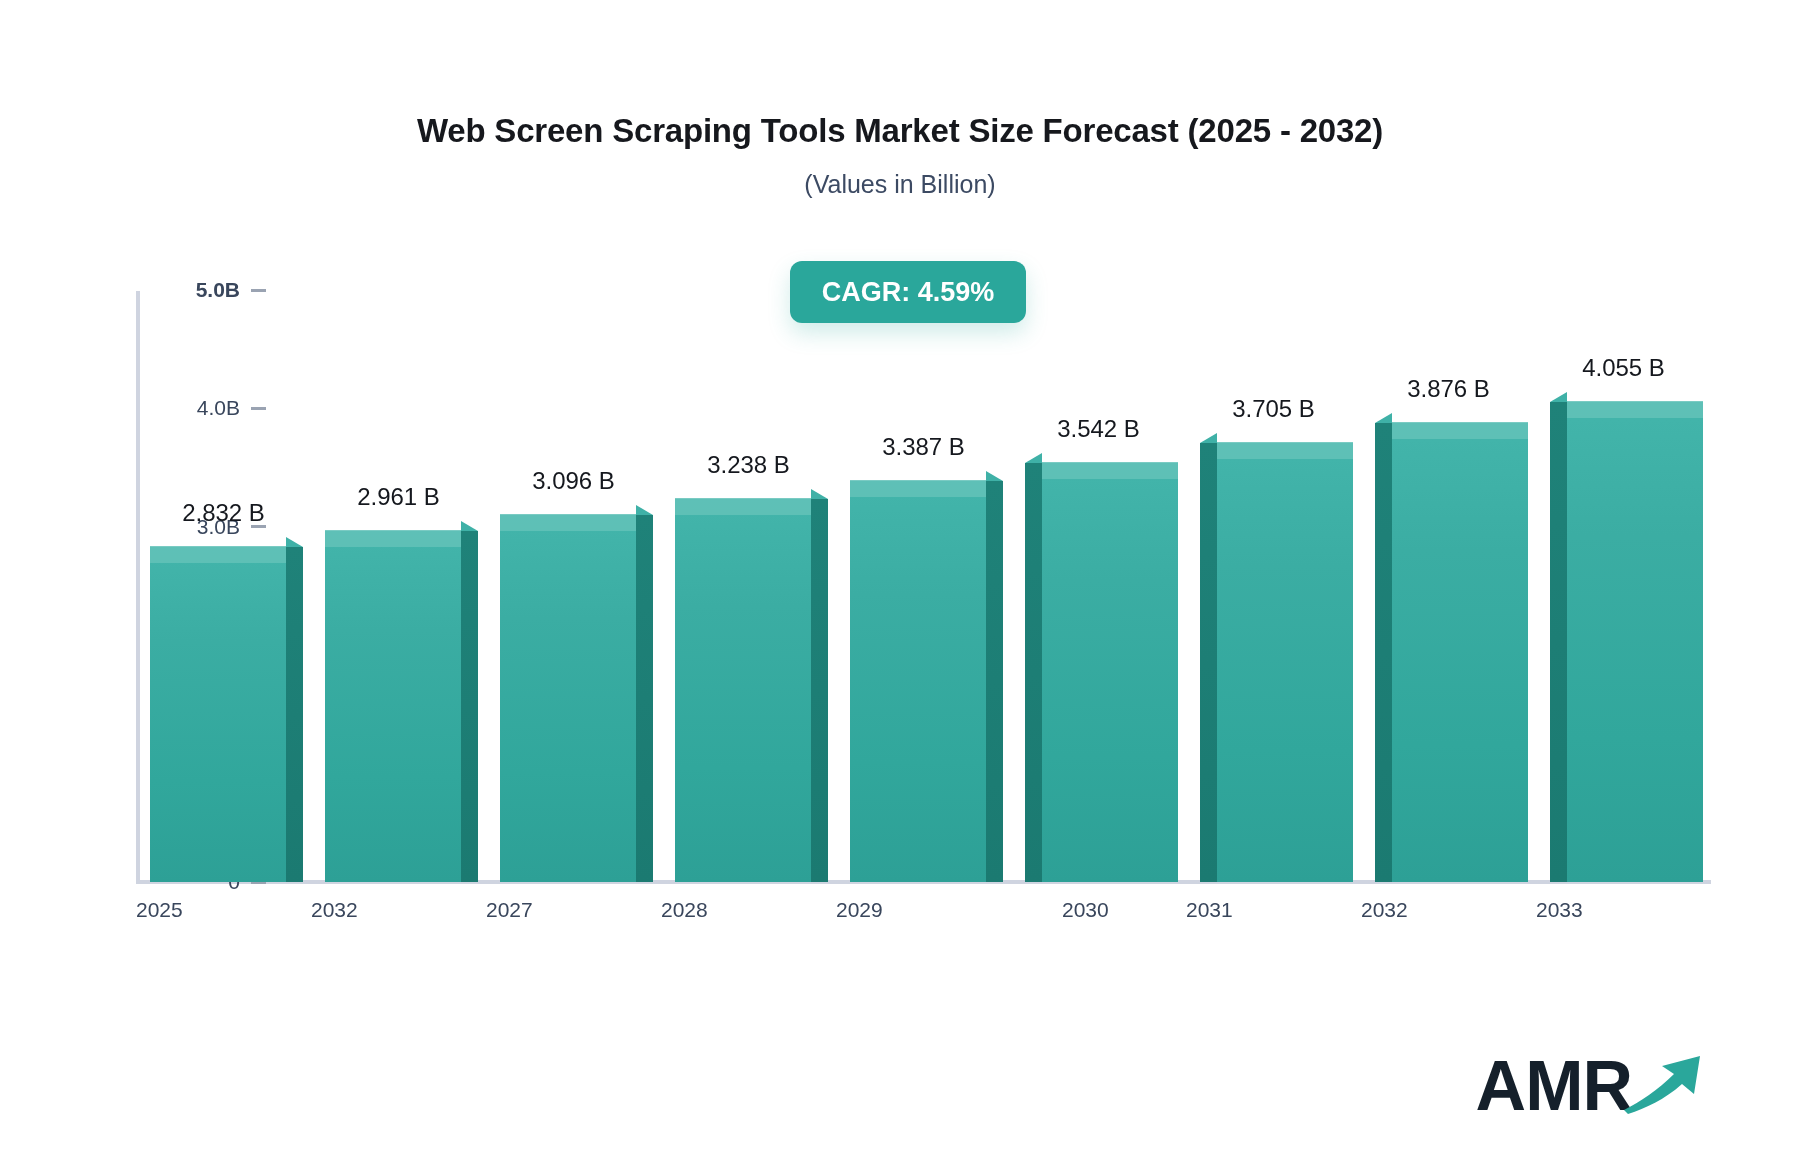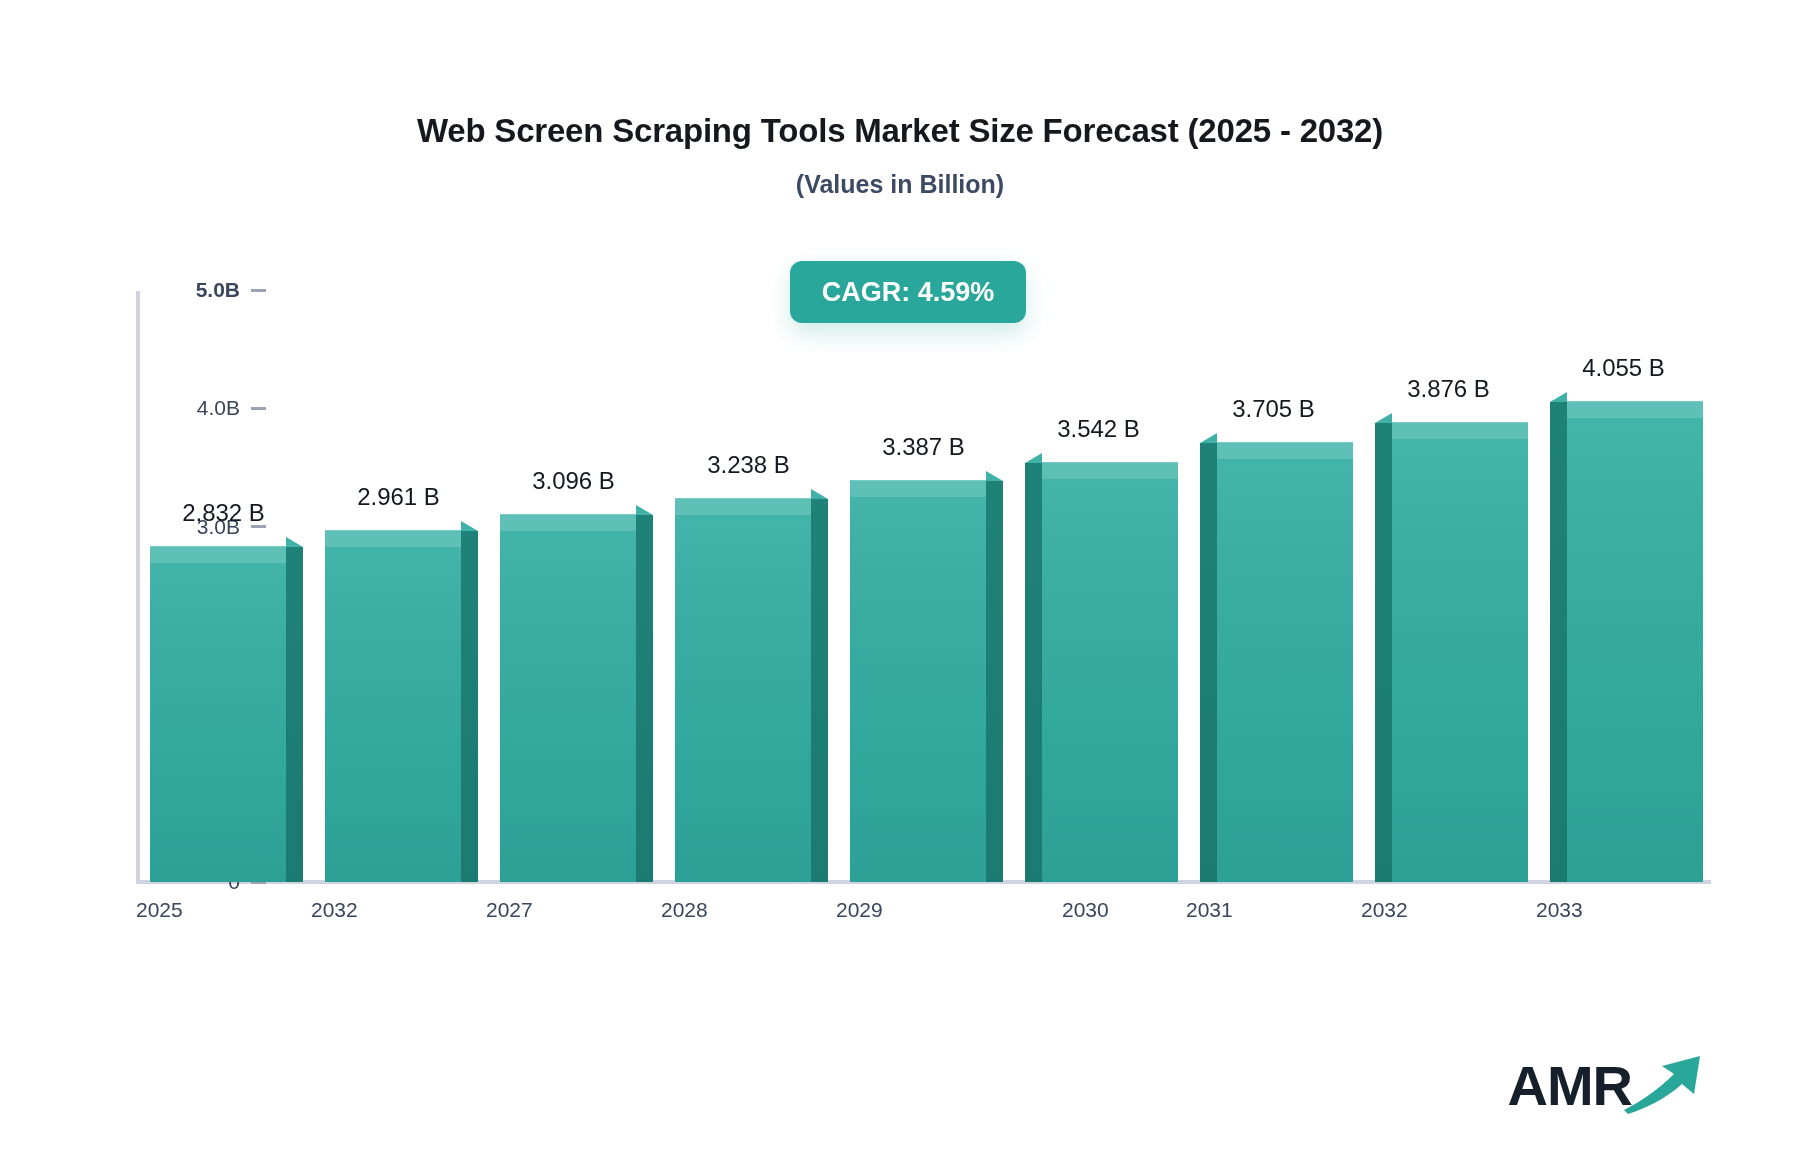--- a/index.html
+++ b/index.html
@@ -31,21 +31,21 @@
     letter-spacing: -0.2px;
     white-space: nowrap;
   }
   .chart-subtitle {
     position: absolute;
     top: 170px;
     left: 0;
     width: 1800px;
     text-align: center;
     font-size: 25px;
-    font-weight: 700;
+    font-weight: 400;
     color: #3c4a63;
   }
 
   
   .cagr-badge {
     position: absolute;
     top: 261px;
     left: 790px;
     width: 236px;
     height: 62px;
@@ -206,21 +206,21 @@
   
   .amr-logo {
     position: absolute;
     right: 96px;
     bottom: 36px;
     display: flex;
     align-items: center;
     height: 76px;
   }
   .amr-text {
-    font-size: 56px;
+    font-size: 70px;
     font-weight: 700;
     color: #15202b;
     letter-spacing: -1px;
     line-height: 58px;
     margin-top: 7px;
   }
   .amr-arrow {
     margin-left: -14px;
     margin-top: 6px;
   }

